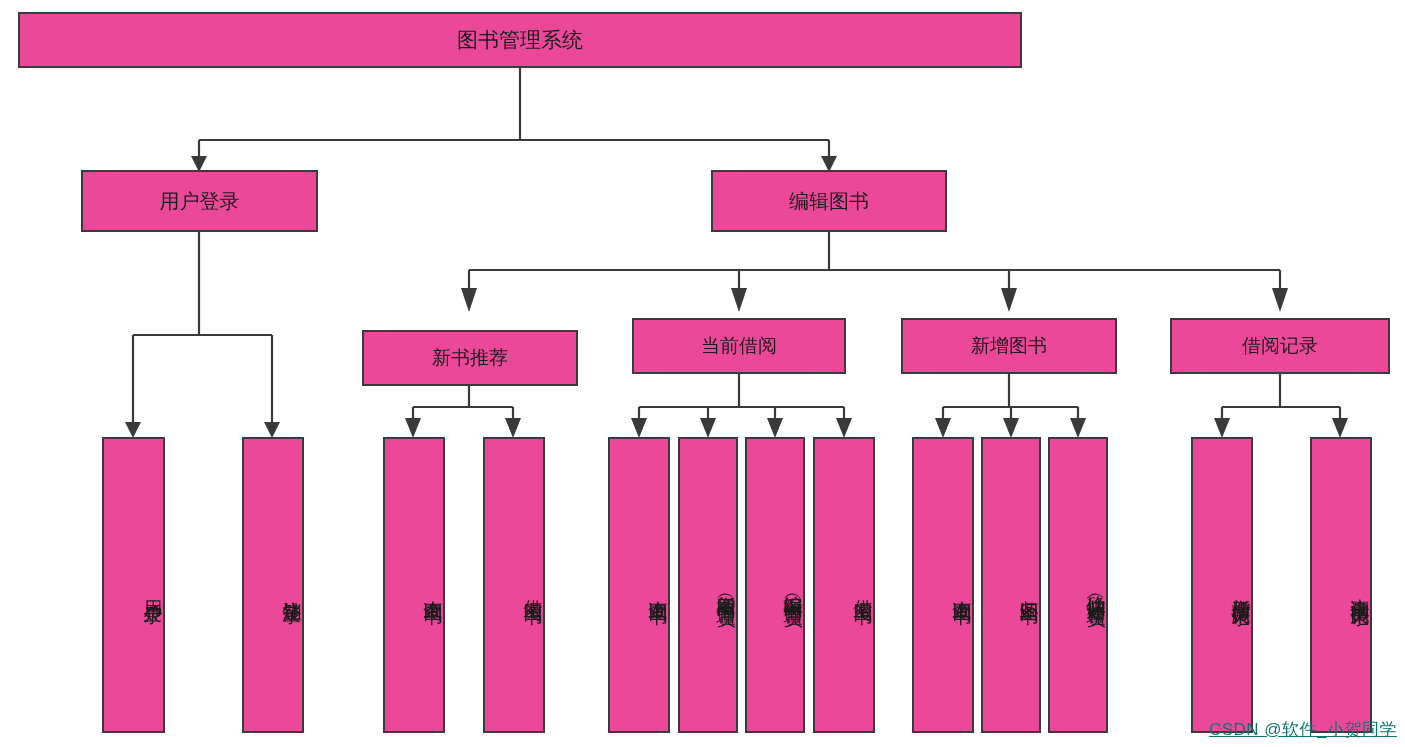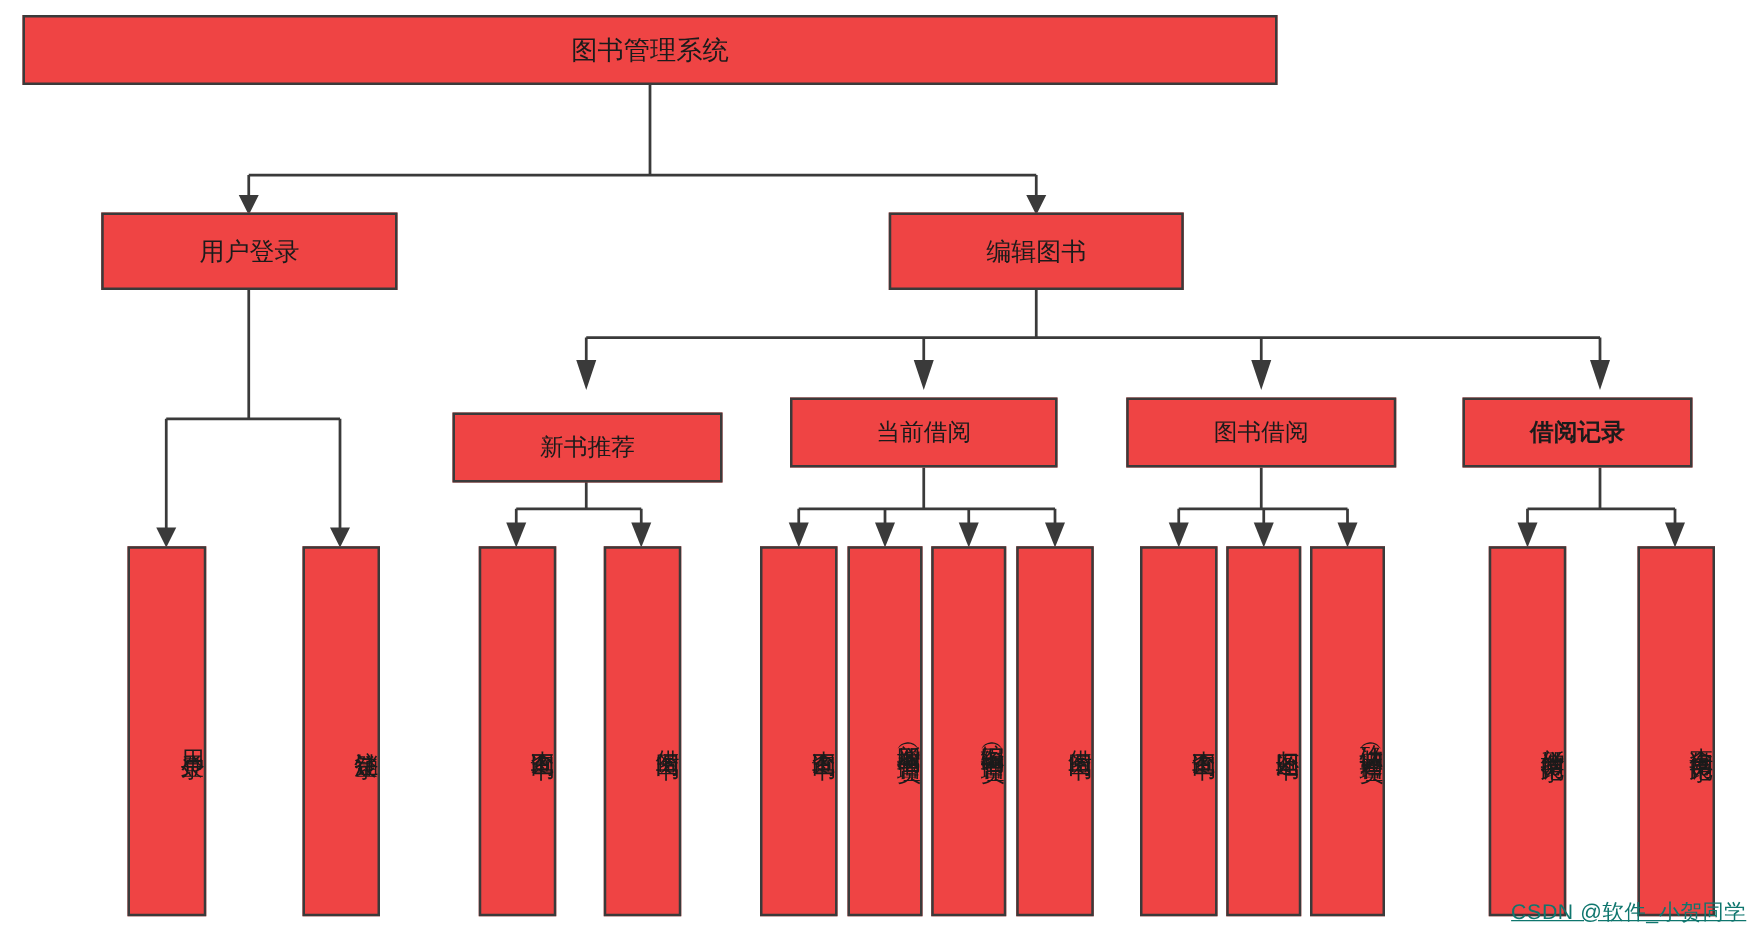--- a/index.html
+++ b/index.html
@@ -14,21 +14,21 @@
     position: relative;
     width: 1405px;
     height: 747px;
     background: #ffffff;
     overflow: hidden;
   }
   .node {
     position: absolute;
     box-sizing: border-box;
     border: 2px solid #3a3a3a;
-    background: #ef4444;
+    background: #ec4899;
     display: flex;
     align-items: center;
     justify-content: center;
     color: #1b1b1b;
   }
   .node.root {
     font-size: 21px;
   }
   .node.lvl2 {
     font-size: 20px;
@@ -156,23 +156,23 @@
     <span class="txt">编辑图书</span>
   </div>
 
   <div class="node lvl3" style="left:362px; top:330px; width:216px; height:56px;">
     <span class="txt">新书推荐</span>
   </div>
   <div class="node lvl3" style="left:632px; top:318px; width:214px; height:56px;">
     <span class="txt">当前借阅</span>
   </div>
   <div class="node lvl3" style="left:901px; top:318px; width:216px; height:56px;">
-    <span class="txt">图书借阅</span>
-  </div>
-  <div class="node lvl3" style="left:1170px; top:318px; width:184px; height:56px;font-weight:bold;">
+    <span class="txt">新增图书</span>
+  </div>
+  <div class="node lvl3" style="left:1170px; top:318px; width:220px; height:56px;">
     <span class="txt">借阅记录</span>
   </div>
 
   <div class="node leaf" style="left:102px; top:437px; width:63px; height:296px;">
     <span class="txt">用户登录</span>
   </div>
   <div class="node leaf" style="left:242px; top:437px; width:62px; height:296px;">
     <span class="txt">注销登录</span>
   </div>
 

